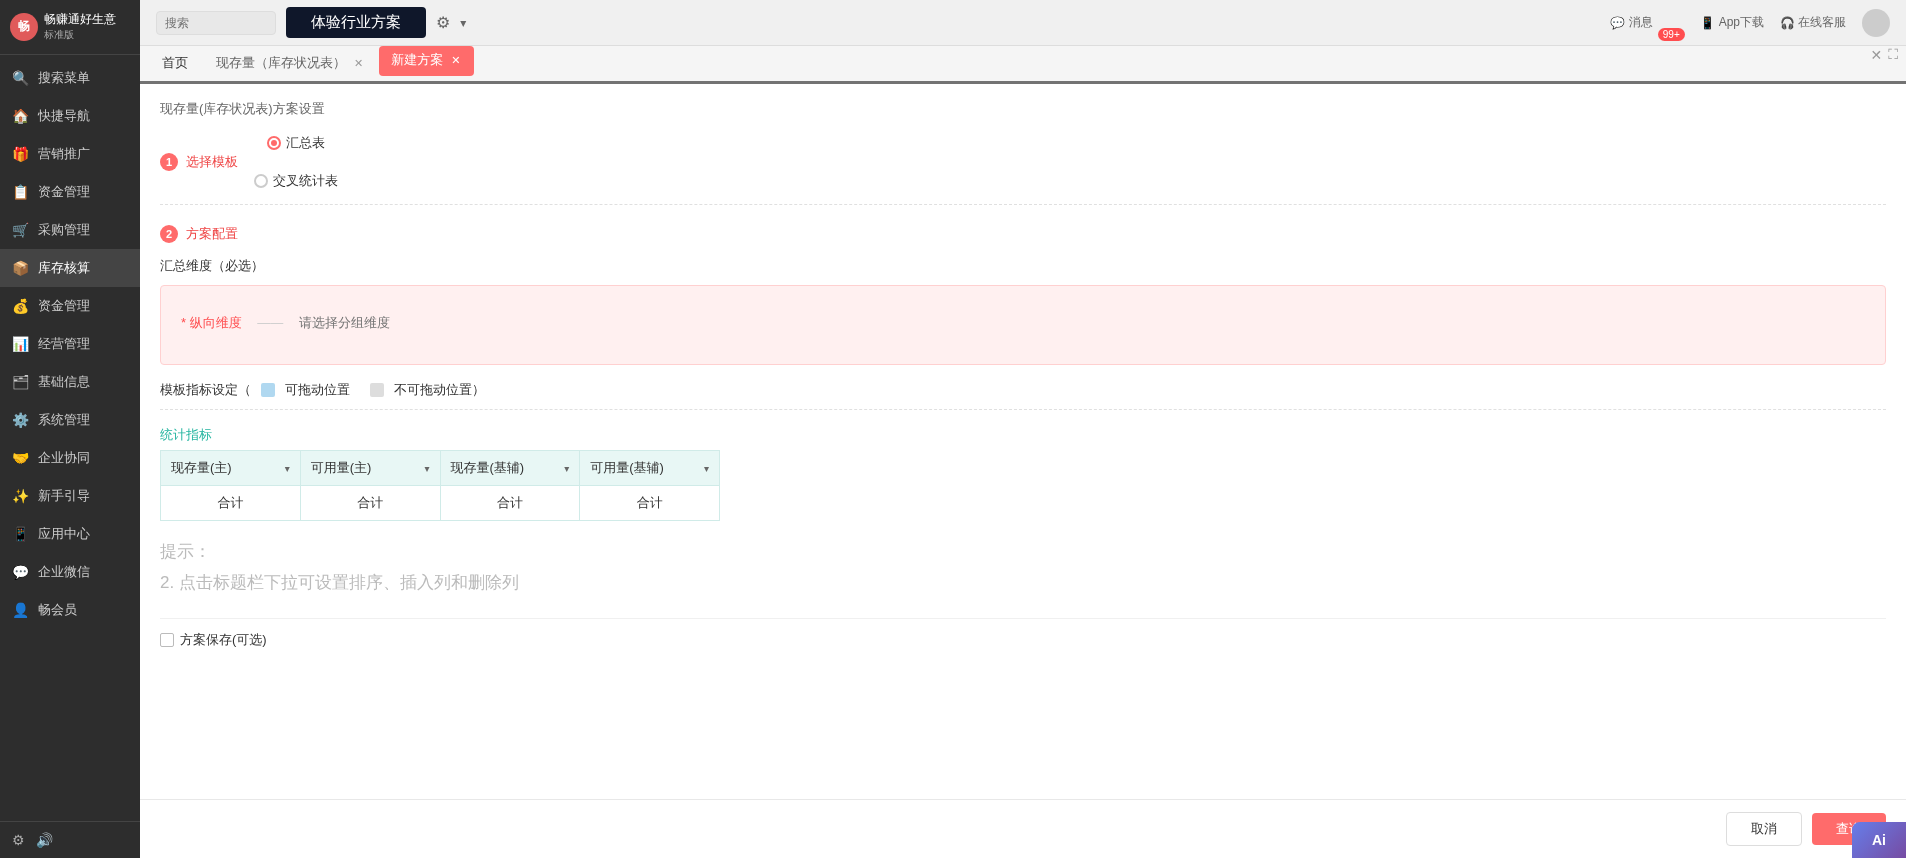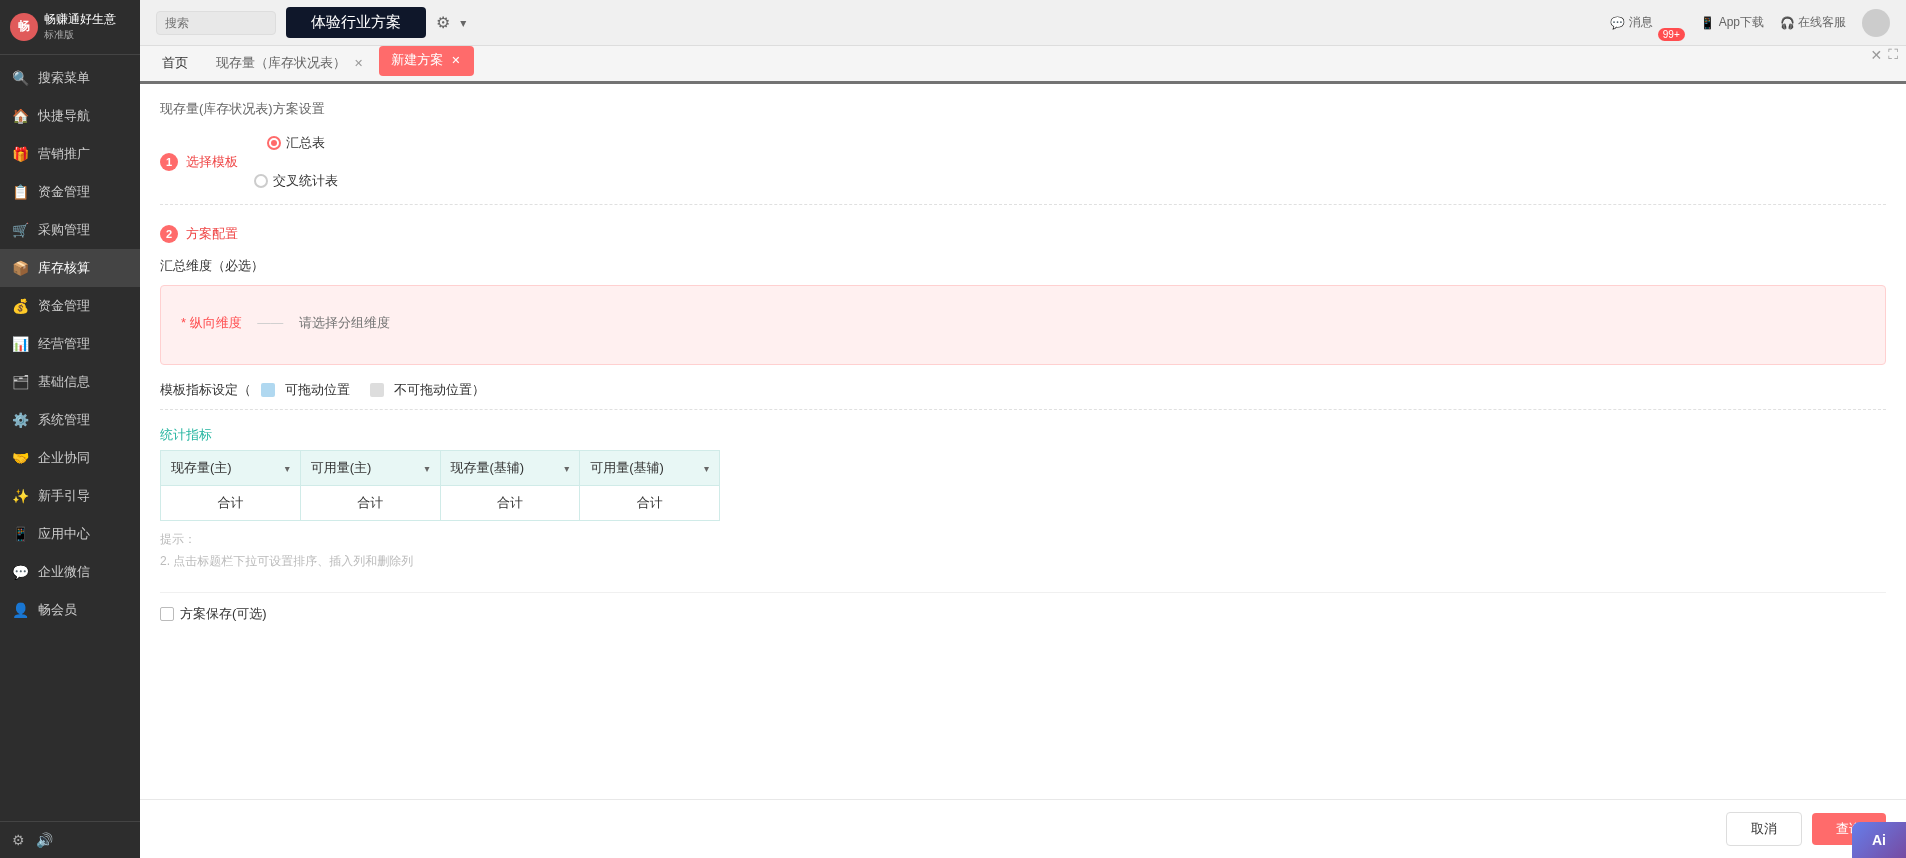--- a/index.html
+++ b/index.html
@@ -185,21 +185,21 @@
     }
     .stats-cell {
       flex: 1; padding: 8px 10px;
       border-right: 1px solid #d0ebe8;
       font-size: 13px; color: #333; text-align: center;
     }
     .stats-cell:last-child { border-right: none; }
     .chevron-down { font-size: 10px; color: #666; }
 
     
-    .tips-section { margin-top: 8px; color: #bbb; font-size: 12px; line-height: 1.8; }
+    .tips-section { margin-top: 16px; color: #bbb; font-size: 17px; line-height: 1.8; }
     .tips-title { font-weight: 500; }
 
     
     .save-option { display: flex; align-items: center; gap: 6px; font-size: 13px; color: #333; cursor: pointer; }
     .checkbox-square {
       width: 14px; height: 14px; border: 1px solid #bbb;
       background: white; border-radius: 2px;
     }
 
     

